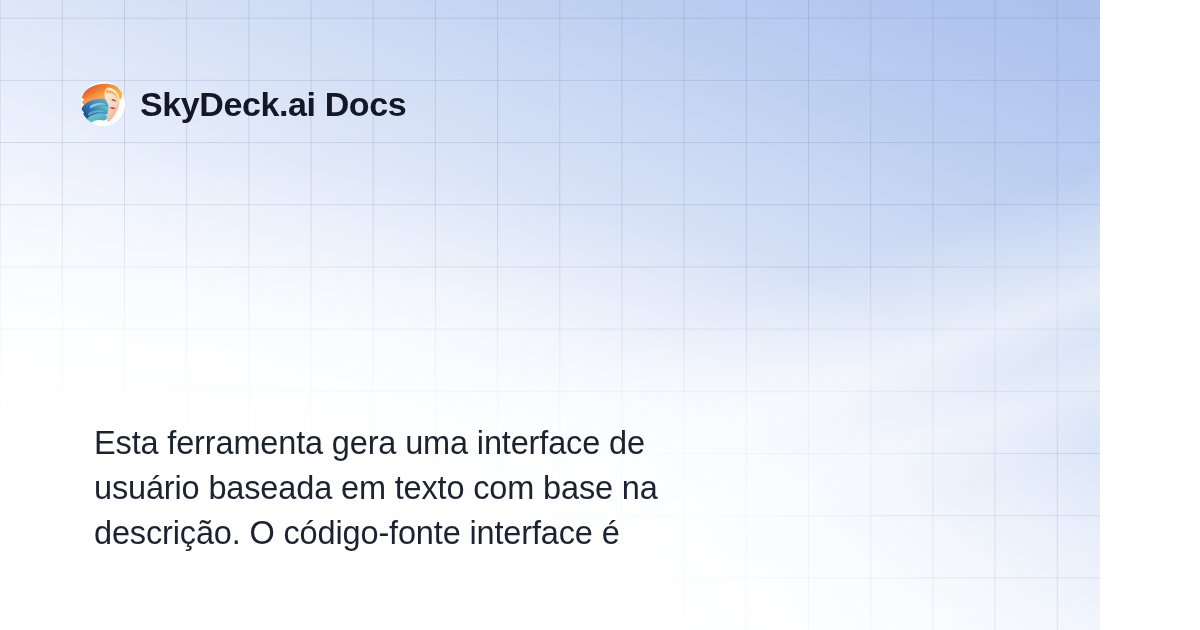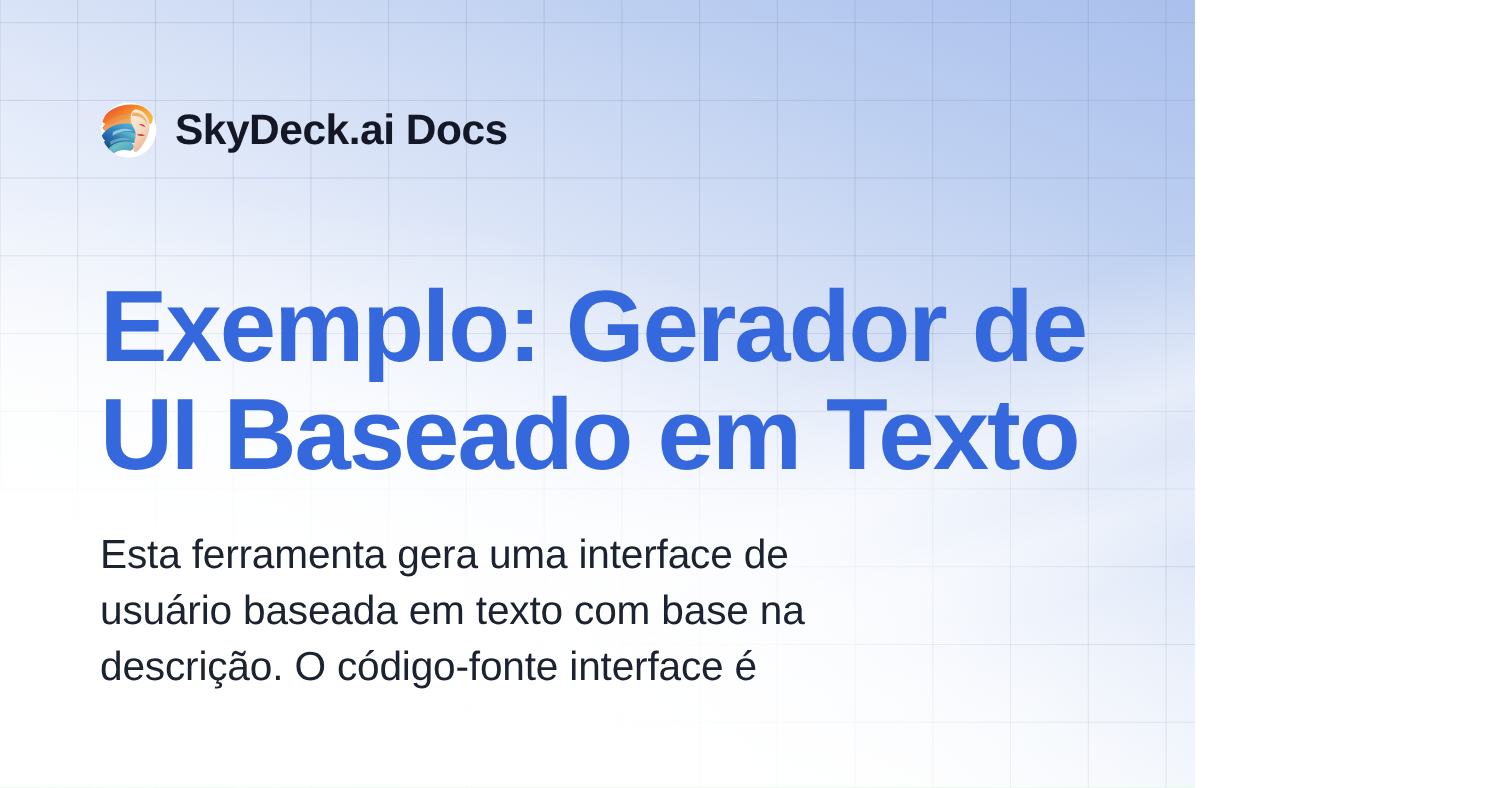--- a/index.html
+++ b/index.html
@@ -9,21 +9,21 @@
   body {
     width: 1200px;
     height: 630px;
     overflow: hidden;
     font-family: "Liberation Sans", sans-serif;
     background: #ffffff;
   }
 
   .card {
     position: relative;
-    width: 956px;
+    width: 1100px;
     height: 630px;
     overflow: hidden;
     background: #86efac;
   }
 
   
   .bg-base {
     position: absolute;
     inset: 0;
     background: #ffffff;
@@ -164,20 +164,21 @@
     width: 700px;
     font-size: 32.5px;
     line-height: 45px;
     color: #1b2230;
     letter-spacing: -0.15px;
   }
 
   .description .desc-line {
     display: block;
     white-space: nowrap;
+    margin-left: 14px;
   }
 </style>
 </head>
 <body>
 
 <div class="card">
 
   <div class="bg-base"></div>
   <div class="bg-gradient"></div>
   <div class="bg-grid"></div>
@@ -237,24 +238,20 @@
             <path d="M64 58 C 70 56, 75 57, 78 60 C 73 61, 68 61, 64 58 Z" fill="#d4473c"></path>
             <path d="M56 20 C 70 18, 82 28, 82 42 C 80 32, 70 24, 56 26 Z" fill="#f0a24b" opacity="0.8"></path>
             <path d="M22 54 C 34 46, 50 46, 58 52 C 48 50, 34 52, 22 60 Z" fill="#bfe6e3" opacity="0.7"></path>
             <path d="M18 70 C 30 62, 46 62, 54 68 C 44 66, 30 68, 18 76 Z" fill="#8fd3d6" opacity="0.55"></path>
           </g>
         </svg>
       </span>
       <span class="brand-name">SkyDeck.ai Docs</span>
     </div>
 
-    <h1 class="headline">
-      <span class="hl-line">Exemplo: Gerador de</span>
-      <span class="hl-line">UI Baseado em Texto</span>
-    </h1>
 
     <p class="description">
       <span class="desc-line">Esta ferramenta gera uma interface de</span>
       <span class="desc-line">usuário baseada em texto com base na</span>
       <span class="desc-line">descrição. O código-fonte interface é</span>
     </p>
 
   </div>
 </div>
 

